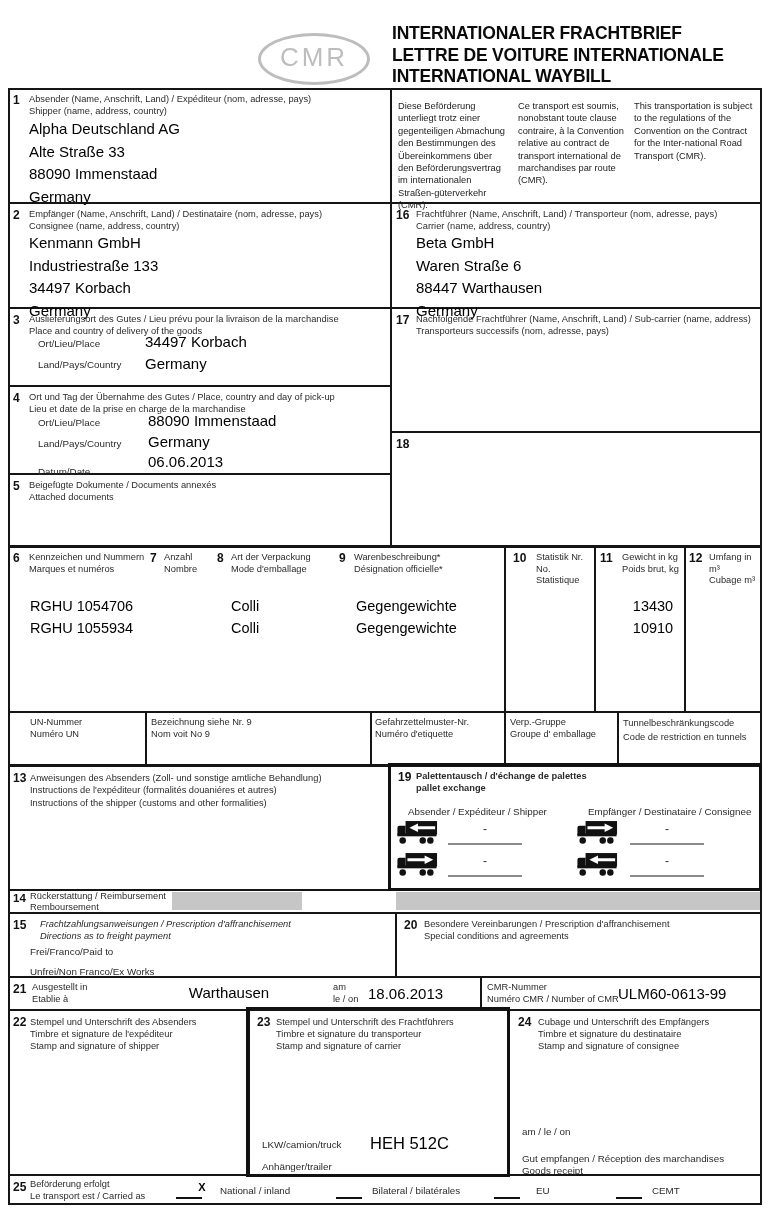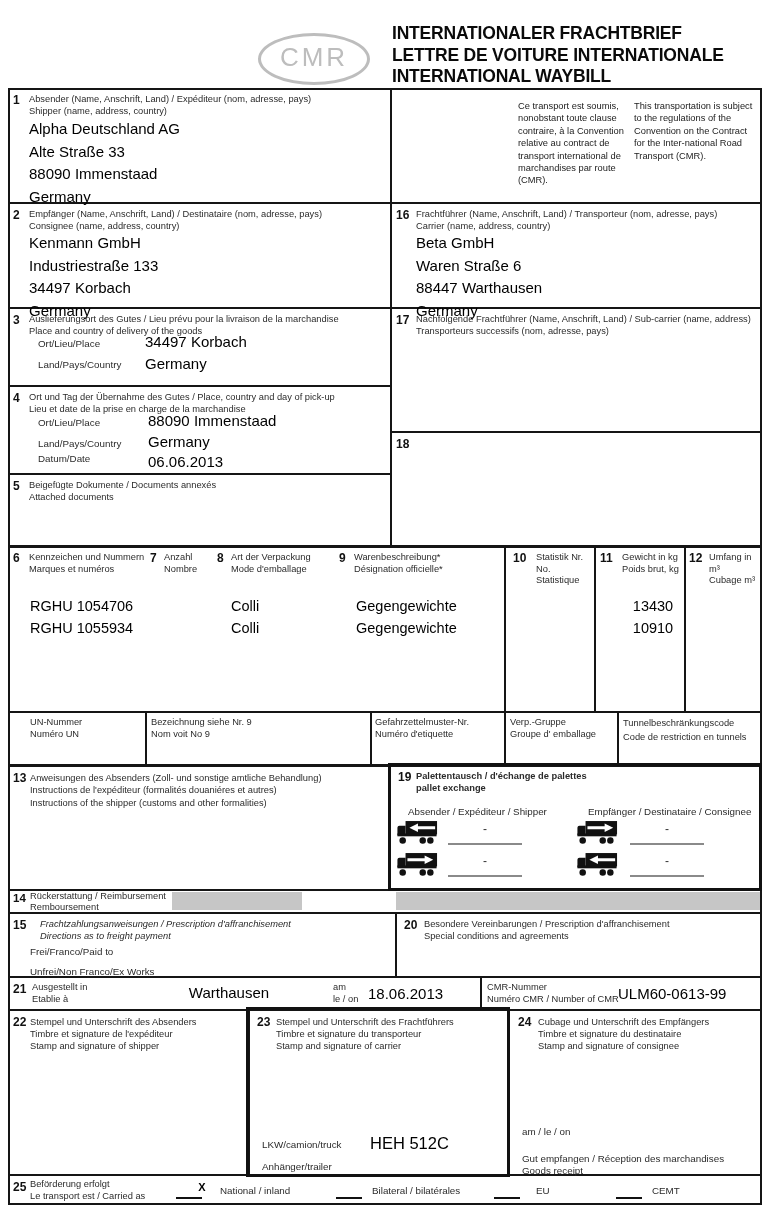--- a/index.html
+++ b/index.html
@@ -73,20 +73,21 @@
     <div>Absender (Name, Anschrift, Land) / Expéditeur (nom, adresse, pays)</div>
     <div>Shipper (name, address, country)</div>
   </div>
   <div class="abs vlines" style="left:29px;top:118px;">
     <div>Alpha Deutschland AG</div>
     <div>Alte Straße 33</div>
     <div>88090 Immenstaad</div>
     <div>Germany</div>
   </div>
 
+  <div class="notice" style="left:398px;top:100px;width:112px;">Diese Beförderung unterliegt trotz einer gegenteiligen Abmachung den Bestimmungen des Übereinkommens über den Beförderungsvertrag im internationalen Straßen-güterverkehr (CMR).</div>
   <div class="notice" style="left:518px;top:100px;width:110px;">Ce transport est soumis, nonobstant toute clause contraire, à la Convention relative au contract de transport international de marchandises par route (CMR).</div>
   <div class="notice" style="left:634px;top:100px;width:122px;">This transportation is subject to the regulations of the Convention on the Contract for the Inter-national Road Transport (CMR).</div>
 
   <div class="num" style="left:13px;top:208px;">2</div>
   <div class="lbl" style="left:29px;top:209px;width:350px;">
     <div>Empfänger (Name, Anschrift, Land) / Destinataire (nom, adresse, pays)</div>
     <div>Consignee (name, address, country)</div>
   </div>
   <div class="abs vlines" style="left:29px;top:232px;">
     <div>Kenmann GmbH</div>
@@ -119,21 +120,21 @@
 
   <div class="num" style="left:13px;top:391px;">4</div>
   <div class="lbl" style="left:29px;top:392px;width:350px;">
     <div>Ort und Tag der Übernahme des Gutes / Place, country and day of pick-up</div>
     <div>Lieu et date de la prise en charge de la marchandise</div>
   </div>
   <div class="lbl2" style="left:38px;top:417px;">Ort/Lieu/Place</div>
   <div class="val" style="left:148px;top:412px;font-size:15px;">88090 Immenstaad</div>
   <div class="lbl2" style="left:38px;top:438px;">Land/Pays/Country</div>
   <div class="val" style="left:148px;top:433px;font-size:15px;">Germany</div>
-  <div class="lbl2" style="left:38px;top:453px;">Datum/Date</div>
+  <div class="lbl2" style="left:38px;top:466px;">Datum/Date</div>
   <div class="val" style="left:148px;top:453px;font-size:15px;">06.06.2013</div>
 
   <div class="num" style="left:13px;top:479px;">5</div>
   <div class="lbl" style="left:29px;top:480px;width:350px;">
     <div>Beigefügte Dokumente / Documents annexés</div>
     <div>Attached documents</div>
   </div>
 
   <div class="num" style="left:396px;top:313px;">17</div>
   <div class="lbl" style="left:416px;top:314px;width:340px;">

